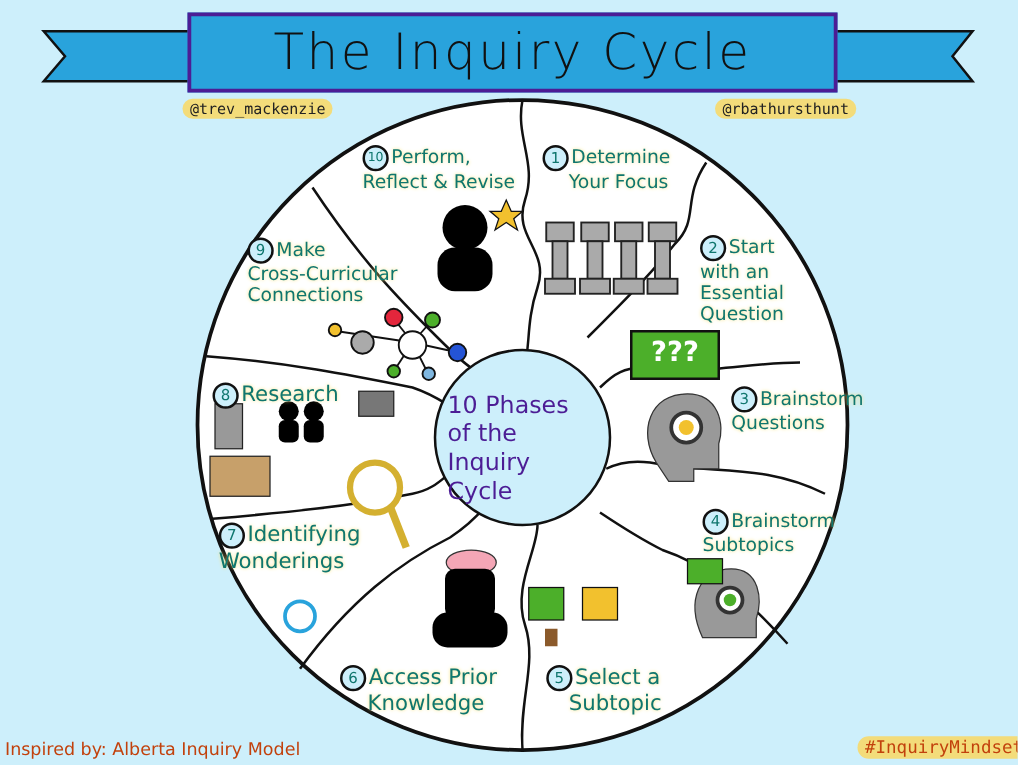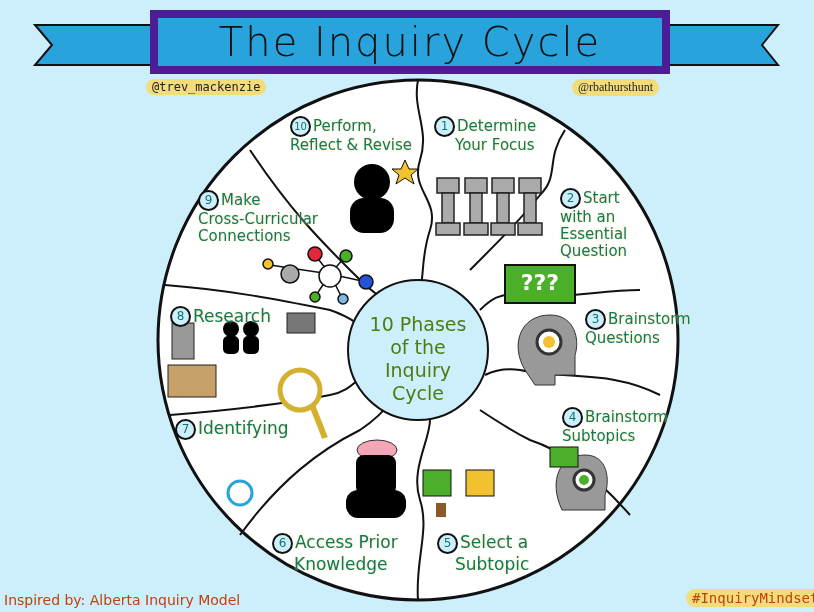--- a/index.html
+++ b/index.html
@@ -1,23 +1,23 @@
 <!DOCTYPE html>
 <html><head>
 <meta charset="utf-8">
 <style>
   html,body{margin:0;padding:0;}
   body{width:814px;height:612px;background:#cdeffb;position:relative;overflow:hidden;font-family:"DejaVu Sans",sans-serif;}
   .abs{position:absolute;}
-  .banner{left:150px;top:10px;width:520px;height:64px;background:#29a3dc;border:8px solid #4c1d95;box-sizing:border-box;display:flex;align-items:center;justify-content:center;}
+  .banner{left:150px;top:10px;width:520px;height:64px;background:#29a3dc;border:3px solid #4c1d95;box-sizing:border-box;display:flex;align-items:center;justify-content:center;}
   .banner span{font-family:"DejaVu Sans",sans-serif;font-size:40px;color:#111;letter-spacing:2px;font-weight:300;}
   .handle{background:#f3dc7a;border-radius:9px;padding:1px 6px;font-size:12px;color:#222;font-family:"DejaVu Sans Mono",monospace;}
   .phase{font-family:"DejaVu Sans",sans-serif;color:#0f766e;font-size:15px;line-height:17px;text-shadow:0 0 3px #f7e27a;}
   .num{display:inline-block;width:17px;height:17px;border:2px solid #111;border-radius:50%;background:#cdeffb;text-align:center;font-size:12px;line-height:17px;margin-right:2px;vertical-align:middle;text-shadow:none;}
-  .center-text{font-size:19px;line-height:23px;text-align:center;color:#4d7c0f;}
+  .center-text{font-size:19px;line-height:23px;text-align:left;color:#4c1d95;}
   .footer{font-size:14px;color:#c2410c;}
 </style>
 </head>
 <body>
 
 <svg class="abs" style="left:0;top:0" width="814" height="612">
   <polygon points="35,25 152,25 152,65 35,65 52,45" fill="#29a3dc" stroke="#111" stroke-width="2"></polygon>
   <polygon points="668,25 778,25 762,45 778,65 668,65" fill="#29a3dc" stroke="#111" stroke-width="2"></polygon>
 
   <circle cx="418" cy="340" r="260" fill="#ffffff" stroke="#111" stroke-width="3"></circle>
@@ -109,21 +109,21 @@
     <circle cx="366" cy="282" r="7" fill="#2454d6"></circle>
     <circle cx="315" cy="297" r="5" fill="#4caf2a"></circle>
     <circle cx="343" cy="299" r="5" fill="#7fb7e0"></circle>
   </g>
 </svg>
 
 <div class="abs banner">
   <span>The Inquiry Cycle</span>
 </div>
 <div class="abs handle" style="left:146px;top:79px;">@trev_mackenzie</div>
-<div class="abs handle" style="left:572px;top:79px;font-family:Liberation Serif, serif;">@rbathursthunt</div>
+<div class="abs handle" style="left:572px;top:79px;">@rbathursthunt</div>
 
 <div class="abs center-text" style="left:358px;top:313px;width:120px;">
   <div>10 Phases</div>
   <div>of the</div>
   <div>Inquiry Cycle</div>
 </div>
 
 <div class="abs phase" style="left:434px;top:116px;">
   <span class="num">1</span><span>Determine</span><br>
   <span style="margin-left:21px">Your Focus</span>
@@ -153,20 +153,21 @@
   <span style="margin-left:18px">Subtopic</span>
 </div>
 
 <div class="abs phase" style="left:272px;top:532px;font-size:17px;line-height:21px;">
   <span class="num">6</span><span>Access Prior</span><br>
   <span style="margin-left:22px">Knowledge</span>
 </div>
 
 <div class="abs phase" style="left:175px;top:418px;font-size:17px;line-height:20px;">
   <span class="num">7</span><span>Identifying</span><br>
+  <span>Wonderings</span>
 </div>
 
 <div class="abs phase" style="left:170px;top:306px;font-size:17px;">
   <span class="num">8</span><span>Research</span>
 </div>
 
 <div class="abs phase" style="left:198px;top:190px;">
   <span class="num">9</span><span>Make</span><br>
   <span>Cross-Curricular</span><br>
   <span>Connections</span>

